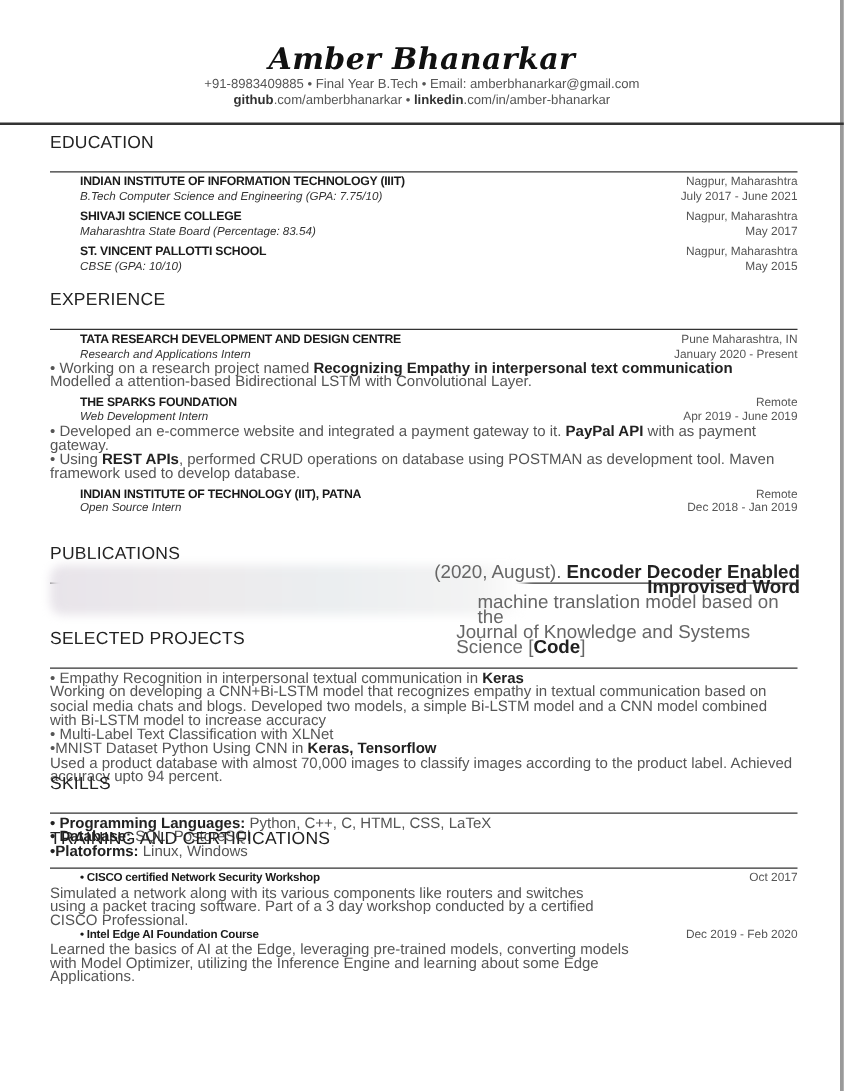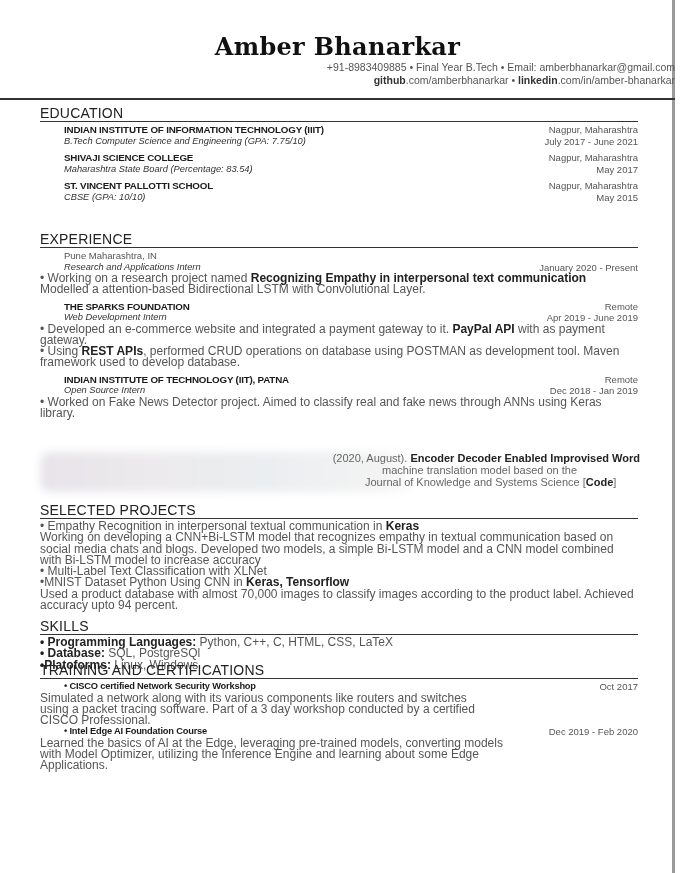--- a/index.html
+++ b/index.html
@@ -11,44 +11,44 @@
     position: relative;
   }
   .page-frame {
     position: absolute; left: 0; top: 0; width: 675px; height: 873px;
     border-right: 3px solid #9a9a9a;
     box-sizing: border-box;
   }
   .header { position: absolute; top: 33px; left: 0; width: 675px; text-align: center; }
   .name {
     font-family: "DejaVu Serif", serif; font-weight: bold;
-    font-size: 24px; color: #111; letter-spacing: 0.3px; line-height: 28px;
+    font-size: 24px; color: #111; letter-spacing: 0.3px; line-height: 28px; font-style: italic;
   }
-  .contact { font-size: 10.5px; color: #555; line-height: 13px; text-align: right; }
+  .contact { font-size: 10.5px; color: #555; line-height: 13px; }
   .contact b { color: #333; }
   .top-rule { position: absolute; top: 98px; left: 0; width: 675px; height: 2px; background: #333; }
 
   .section { position: absolute; left: 40px; width: 598px; }
   .sec-title {
     font-size: 14px; color: #222; letter-spacing: 0.2px; line-height: 16px;
-    border-bottom: 1.6px solid #333; padding-bottom: 0px; margin-bottom: 2px;
+    border-bottom: 1.6px solid #333; padding-bottom: 16px; margin-bottom: 2px;
   }
   .row { display: flex; justify-content: space-between; font-size: 9.5px; line-height: 11.5px; padding-left: 24px; }
   .org { font-weight: bold; color: #1a1a1a; font-size: 9.8px; letter-spacing: -0.2px; }
   .sub { font-style: italic; color: #333; font-size: 9.3px; }
   .right { color: #555; text-align: center; white-space: nowrap; }
   .entry { margin-bottom: 5px; }
   .desc { font-size: 12px; color: #555; line-height: 11.3px; }
   .desc b { color: #222; }
   .blur-block {
     position: absolute; left: 0; top: 18px; width: 380px; height: 40px;
     background: linear-gradient(90deg,#e8e4ea,#eceaec 30%,#ebeef0 60%,#f3f3f3 90%,#fff);
     filter: blur(4px); border-radius: 10px;
   }
-  .pub-text { position: absolute; left: 270px; top: 18px; width: 330px; font-size: 11px; line-height: 12px; color: #666; text-align: left; }
+  .pub-text { position: absolute; left: 270px; top: 18px; width: 330px; font-size: 15px; line-height: 12px; color: #666; text-align: left; }
   .pub-text b { color: #222; }
 </style>
 </head>
 <body>
 
 <div class="page-frame"></div>
 
 <div class="header">
   <div class="name">Amber Bhanarkar</div>
   <div class="contact">
@@ -98,20 +98,21 @@
         <span class="sub">CBSE (GPA: 10/10)</span>
         <span class="right">May 2015</span>
       </div>
   </div>
 </div>
 
 <div class="section" style="top:231px">
   <div class="sec-title">EXPERIENCE</div>
   <div class="entry">
     <div class="row">
+        <span class="org">TATA RESEARCH DEVELOPMENT AND DESIGN CENTRE</span>
         <span class="right">Pune Maharashtra, IN</span>
       </div>
     <div class="row">
         <span class="sub">Research and Applications Intern</span>
         <span class="right">January 2020 - Present</span>
       </div>
     <div class="desc"><span>• Working on a research project named </span><b>Recognizing Empathy in interpersonal text communication</b><span> Modelled a attention-based Bidirectional LSTM with Convolutional Layer.</span></div>
   </div>
   <div class="entry">
     <div class="row">
@@ -127,25 +128,25 @@
   </div>
   <div class="entry">
     <div class="row">
         <span class="org">INDIAN INSTITUTE OF TECHNOLOGY (IIT), PATNA</span>
         <span class="right">Remote</span>
       </div>
     <div class="row">
         <span class="sub">Open Source Intern</span>
         <span class="right">Dec 2018 - Jan 2019</span>
       </div>
-    <div class="desc">• Worked on Fake News Detector project. Aimed to classify real and fake news through ANNs using Keras library.</div>
   </div>
 </div>
 
 <div class="section" style="top:434px; height:62px">
+  <div class="sec-title">PUBLICATIONS</div>
   <div class="blur-block"></div>
   <div class="pub-text">
     <div style="text-align:right"><span>(2020, August). </span><b>Encoder Decoder Enabled Improvised Word</b></div>
     <div style="padding-left:72px">machine translation model based on the</div>
     <div style="padding-left:55px"><span>Journal of Knowledge and Systems Science [</span><b>Code</b><span>]</span></div>
   </div>
 </div>
 
 <div class="section" style="top:502px">
   <div class="sec-title">SELECTED PROJECTS</div>

